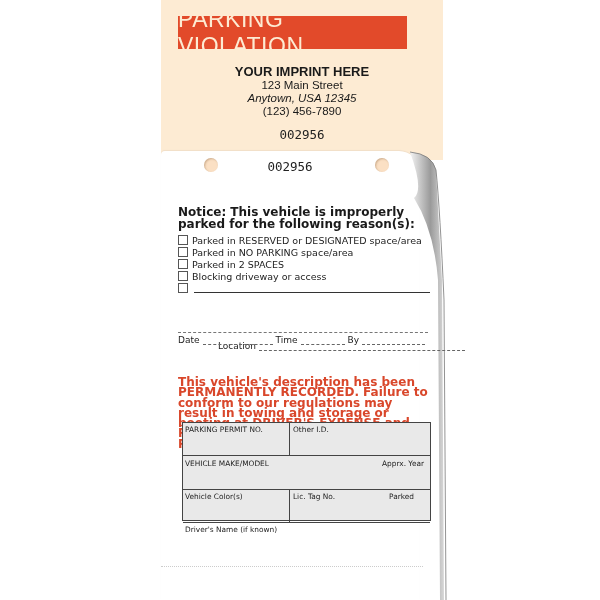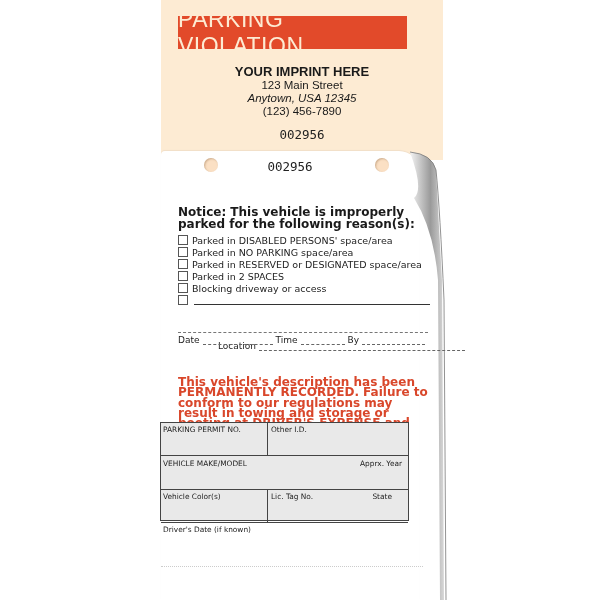--- a/index.html
+++ b/index.html
@@ -18,21 +18,21 @@
   .hole { position:absolute; width:14px; height:14px; border-radius:50%; background:#fbe0c4; box-shadow:inset 1px 1px 2px rgba(120,80,40,0.35); }
   .notice { position:absolute; left:178px; top:206px; width:255px; font-size:12px; font-weight:bold; color:#1a1a1a; line-height:12px; }
   .reasons { position:absolute; left:178px; top:234px; width:252px; font-size:9.5px; color:#222; }
   .reason { height:12px; display:flex; align-items:center; white-space:nowrap; }
   .cb { width:8px; height:8px; border:1px solid #555; margin-right:4px; flex:none; }
   .blank-line { flex:1; border-bottom:1px solid #333; height:8px; margin-left:2px; }
   .rule { position:absolute; left:178px; width:250px; border-bottom:1px dashed #777; }
   .field-row { position:absolute; left:178px; width:250px; font-size:9px; color:#222; display:flex; align-items:flex-end; }
   .fill { border-bottom:1px dashed #666; height:6px; margin:0 3px; }
   .warning { position:absolute; left:178px; top:377px; width:255px; font-size:12px; font-weight:bold; color:#d9472b; line-height:10.3px; }
-  .grid { position:absolute; left:160px; top:422px; width:249px; height:99px; background:#e9e9e9; border:1.5px solid #444; box-sizing:border-box; }
+  .grid { position:absolute; left:182px; top:422px; width:249px; height:99px; background:#e9e9e9; border:1.5px solid #444; box-sizing:border-box; }
   .cell-label { position:absolute; font-size:7.4px; color:#222; white-space:nowrap; }
   .hline { position:absolute; left:0; right:0; height:0; border-top:1.2px solid #444; }
   .vline { position:absolute; width:0; border-left:1.2px solid #444; }
   .perf { position:absolute; left:161px; top:566px; width:262px; border-top:1px dotted #ccc; }
 </style>
 </head>
 <body>
 
 <div class="stub"></div>
 <div class="title-bar">PARKING VIOLATION</div>
@@ -57,29 +57,25 @@
 
 <div class="hole" style="left:204px; top:158px;"></div>
 <div class="hole" style="left:375px; top:158px;"></div>
 <div class="serial" style="top:159px; width:258px;">002956</div>
 
 <div class="notice">Notice: This vehicle is improperly parked for the following reason(s):</div>
 
 <div class="reasons">
   <div class="reason">
       <span class="cb"></span>
-      <span>Parked in DISABLED PERSONS' space/area</span>
+      <span>Parked in RESERVED or DESIGNATED space/area</span>
     </div>
   <div class="reason">
       <span class="cb"></span>
       <span>Parked in NO PARKING space/area</span>
-    </div>
-  <div class="reason">
-      <span class="cb"></span>
-      <span>Parked in RESERVED or DESIGNATED space/area</span>
     </div>
   <div class="reason">
       <span class="cb"></span>
       <span>Parked in 2 SPACES</span>
     </div>
   <div class="reason">
       <span class="cb"></span>
       <span>Blocking driveway or access</span>
     </div>
   <div class="reason">
@@ -111,17 +107,17 @@
   <div class="hline" style="top:99px;"></div>
   <div class="vline" style="left:106px; top:0; height:32px;"></div>
   <div class="vline" style="left:106px; top:66px; height:33px;"></div>
 
   <span class="cell-label" style="left:2px; top:2px;">PARKING PERMIT NO.</span>
   <span class="cell-label" style="left:110px; top:2px;">Other I.D.</span>
   <span class="cell-label" style="left:2px; top:36px;">VEHICLE MAKE/MODEL</span>
   <span class="cell-label" style="right:6px; top:36px;">Apprx. Year</span>
   <span class="cell-label" style="left:2px; top:69px;">Vehicle Color(s)</span>
   <span class="cell-label" style="left:110px; top:69px;">Lic. Tag No.</span>
-  <span class="cell-label" style="right:16px; top:69px;">State</span>
-  <span class="cell-label" style="left:2px; top:102px;">Driver's Date (if known)</span>
+  <span class="cell-label" style="right:16px; top:69px;">Parked</span>
+  <span class="cell-label" style="left:2px; top:102px;">Driver's Name (if known)</span>
 </div>
 
 <div class="perf"></div>
 
 </body></html>

